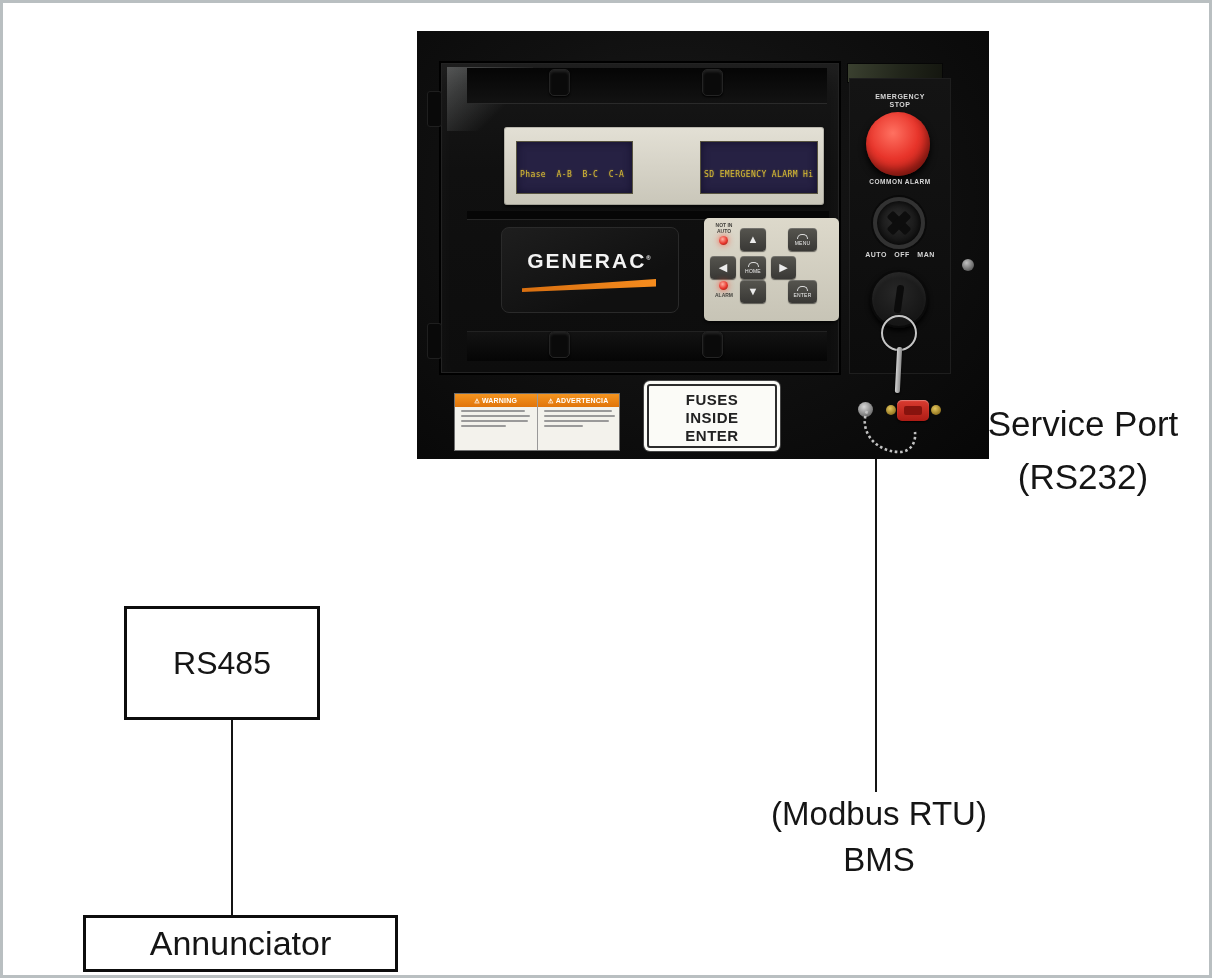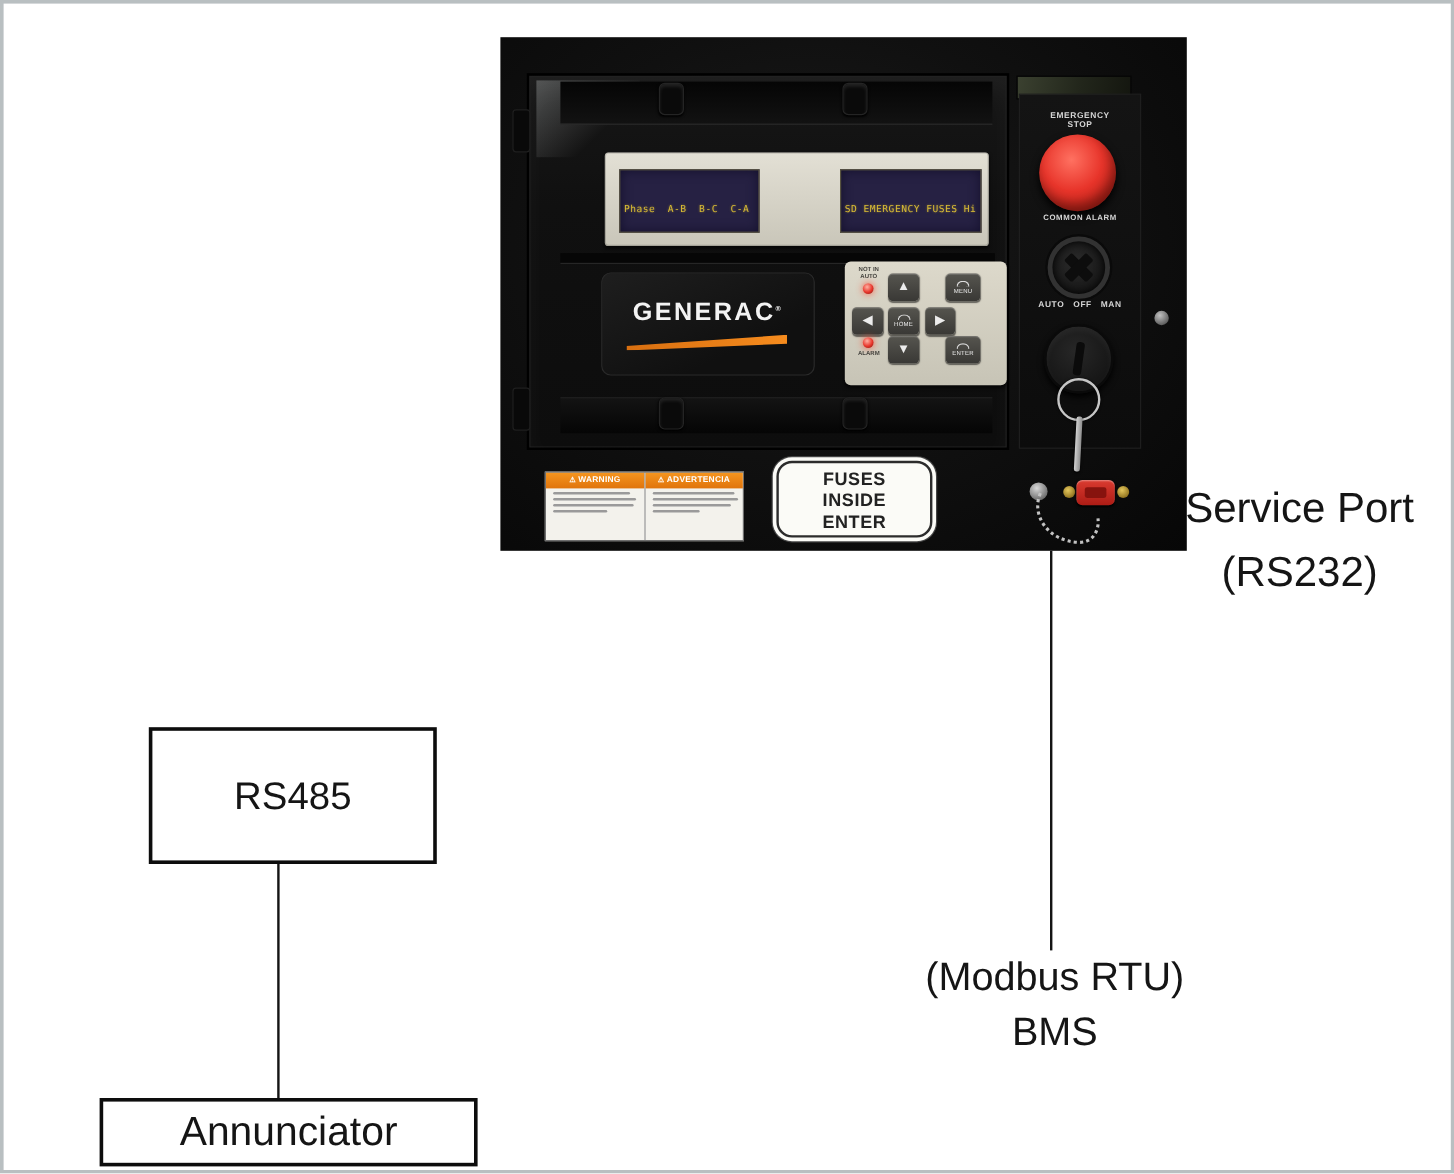--- a/index.html
+++ b/index.html
@@ -108,21 +108,21 @@
                 background:#f3f2ec; border:1px solid #6f6f6f; display:flex; }
   .warn-col { flex:1; position:relative; }
   .warn-col + .warn-col { border-left:1px solid #999; }
   .warn-head { height:13px; background:linear-gradient(180deg,#f5951f,#e0740b); color:#fff;
                font-size:7px; font-weight:bold; display:flex; align-items:center;
                justify-content:center; gap:2px; letter-spacing:.2px; }
   .warn-tri { font-size:6px; line-height:6px; }
   .blur { margin:3px 6px 0 6px; height:2px; background:#9a9a9a; border-radius:1px; }
 
   .fuses-label { position:absolute; left:230px; top:353px; width:130px; height:64px;
-                 background:#fbfbf7; border:2px solid #2c2c2c; border-radius:13px;
+                 background:#fbfbf7; border:2px solid #2c2c2c; border-radius:3px;
                  box-shadow:0 0 0 3px #fbfbf7, 0 0 0 4px #444;
                  text-align:center; padding-top:5px; }
   .fuses-line { font-size:15px; font-weight:bold; color:#222; line-height:18px; letter-spacing:.5px; }
 
   .port-red { position:absolute; left:480px; top:369px; width:32px; height:21px;
               background:linear-gradient(180deg,#da3b30,#ad1c15); border-radius:5px;
               box-shadow: inset 0 1px 1px rgba(255,255,255,.35), 0 1px 2px #000; }
   .port-red::before { content:""; position:absolute; left:7px; top:6px; width:18px; height:9px;
               background:#87130e; border-radius:2px; }
   .nut { position:absolute; width:10px; height:10px; border-radius:50%;
@@ -134,21 +134,21 @@
   
   .callout { position:absolute; text-align:center; color:#151515; }
   .service-port-label { left:945px; top:394px; width:270px; font-size:35px; line-height:53px; }
   .bms-label { left:745px; top:788px; width:262px; font-size:33px; line-height:46px; }
   .vline { position:absolute; width:2px; background:#141414; }
   .line-bms { left:872px; top:456px; height:333px; }
   .line-ann { left:228px; top:717px; height:195px; }
   .dbox { position:absolute; background:#fff; border:3px solid #0d0d0d;
           display:flex; flex-direction:column; align-items:center; justify-content:center;
           color:#151515; }
-  .rs485-box { left:121px; top:603px; width:240px; height:114px; font-size:32px; line-height:45px; }
+  .rs485-box { left:121px; top:603px; width:196px; height:114px; font-size:32px; line-height:45px; }
   .ann-box { left:80px; top:912px; width:315px; height:57px; font-size:34px; }
 </style>
 </head>
 <body>
 
 <div class="canvas">
 
   <div class="photo">
 
     <div class="door">
@@ -165,21 +165,21 @@
     </div>
 
     <div class="bezel">
       <div class="lcd lcd-left">
         <div>Phase  A-B  B-C  C-A</div>
         
         
         
       </div>
       <div class="lcd lcd-right">
-        <div>SD EMERGENCY FUSES Hi</div>
+        <div>SD EMERGENCY ALARM Hi</div>
         
         
         
       </div>
     </div>
 
     <div class="logo-plate">
       <div class="logo-text"><span>GENERAC</span><sup>®</sup></div>
       <div class="logo-swoosh"></div>
     </div>

